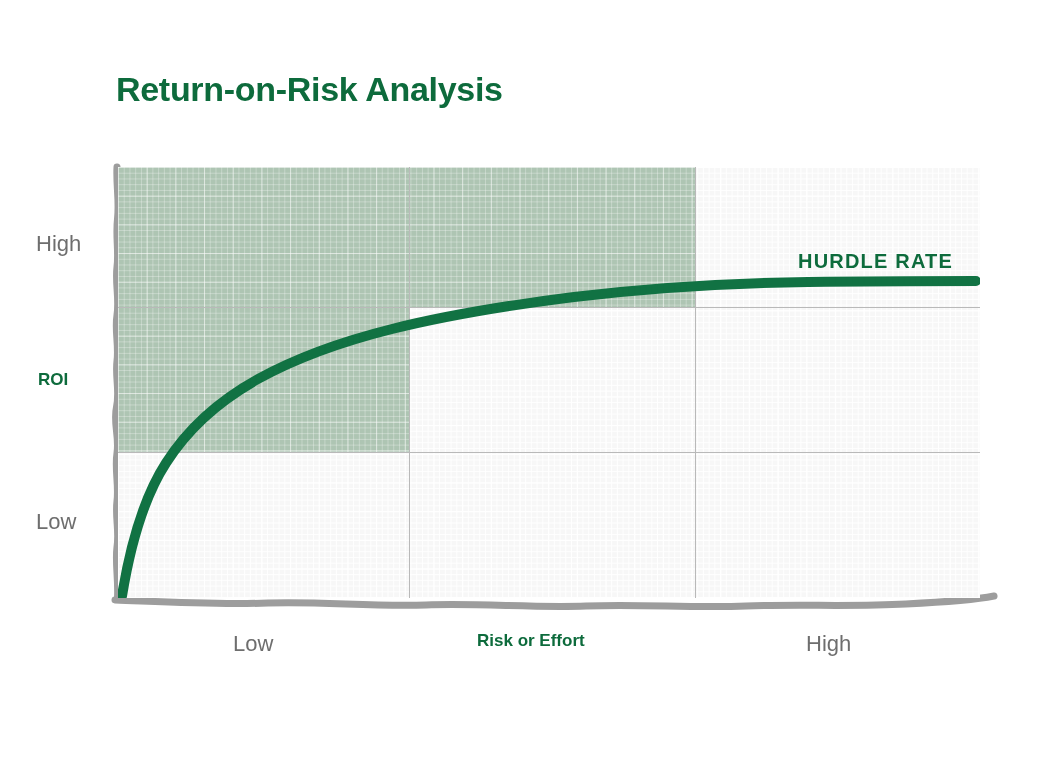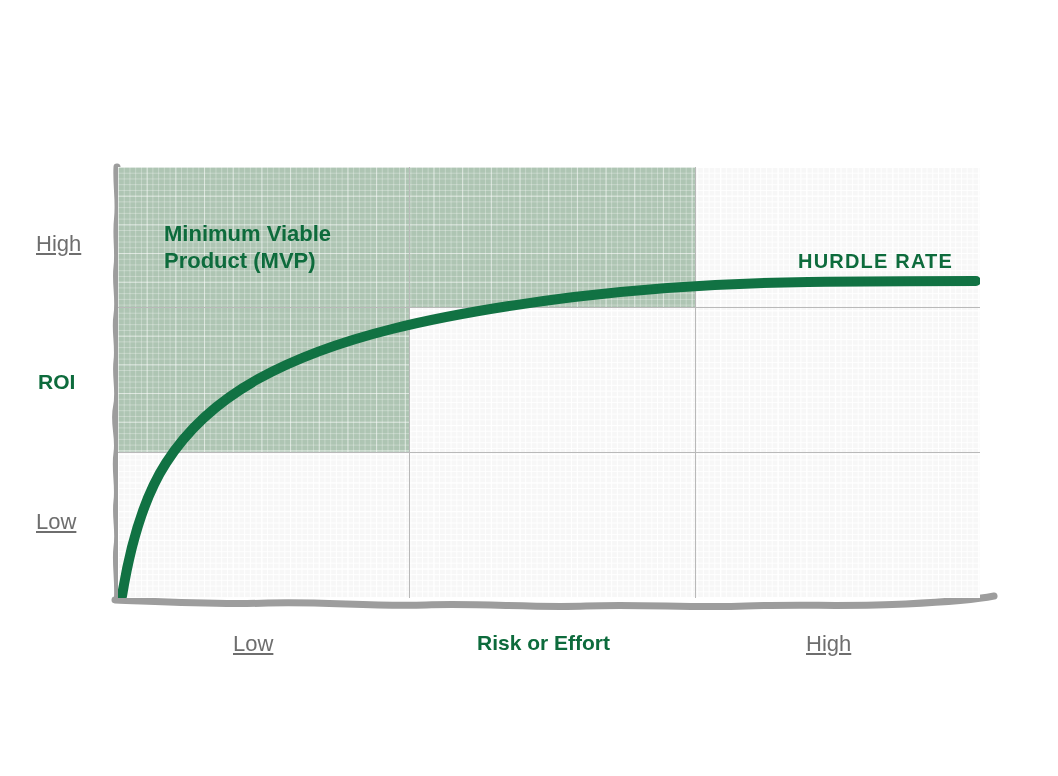--- a/index.html
+++ b/index.html
@@ -86,42 +86,42 @@
 
   
   #axes{position:absolute;left:96px;top:155px;width:910px;height:460px;pointer-events:none;}
 
   
   .tick{
     position:absolute;
     color:#6e6e6e;
     font-size:22px;
     white-space:nowrap;
-    text-decoration:underline;
   }
   #y-high{ left:36px; top:231px; }
   #y-low { left:36px; top:509px; }
   #x-low { left:233px; top:631px; }
   #x-high{ left:806px; top:631px; }
 
   .axis-title{
     position:absolute;
     color:#0d6b3c;
     font-weight:bold;
-    font-size:21px;
+    font-size:17px;
     white-space:nowrap;
   }
   #y-title{ left:38px; top:370px; }
   #x-title{ left:477px; top:631px; }
 </style>
 </head>
 <body>
 
 <div id="stage">
 
+  <div class="chart-title">Return-on-Risk Analysis</div>
 
   <svg id="axes" viewBox="0 0 910 460" xmlns="http://www.w3.org/2000/svg">
 
     <path d="M 21.0 12 C 20.0 30, 23.5 46, 21.5 64 C 19.5 82, 23.0 96, 21.0 112
              C 19.0 128, 23.5 144, 21.0 160 C 18.5 176, 23.0 190, 21.0 206
              C 19.0 222, 24.0 236, 20.5 252 C 17.0 268, 23.5 282, 21.0 298
              C 18.5 314, 23.0 330, 21.0 346 C 19.0 362, 23.5 376, 21.0 392
              C 19.0 408, 22.5 424, 21.5 443" fill="none" stroke="#9d9d9d" stroke-width="7" stroke-linecap="round"></path>
 
     <path d="M 19 445 C 70 447, 120 450, 172 448 C 224 446, 276 452, 330 450
@@ -147,21 +147,20 @@
     <svg id="curve" viewBox="0 0 862 431" xmlns="http://www.w3.org/2000/svg">
       <path d="M 4 429
                C 12 380, 26 330, 48 296
                C 72 258, 104 232, 140 212
                C 180 190, 226 174, 274 162
                C 330 148, 392 138, 456 130
                C 530 121, 610 116, 690 115
                C 760 114, 820 114, 858 114" fill="none" stroke="#117243" stroke-width="10" stroke-linecap="round" stroke-linejoin="round"></path>
     </svg>
 
-    <div class="plot-label" id="mvp-label">Minimum Viable Product (MVP)</div>
     <div class="plot-label" id="hurdle-label">HURDLE RATE</div>
   </div>
 
   <div class="tick" id="y-high">High</div>
   <div class="tick" id="y-low">Low</div>
   <div class="axis-title" id="y-title">ROI</div>
 
   <div class="tick" id="x-low">Low</div>
   <div class="tick" id="x-high">High</div>
   <div class="axis-title" id="x-title">Risk or Effort</div>

